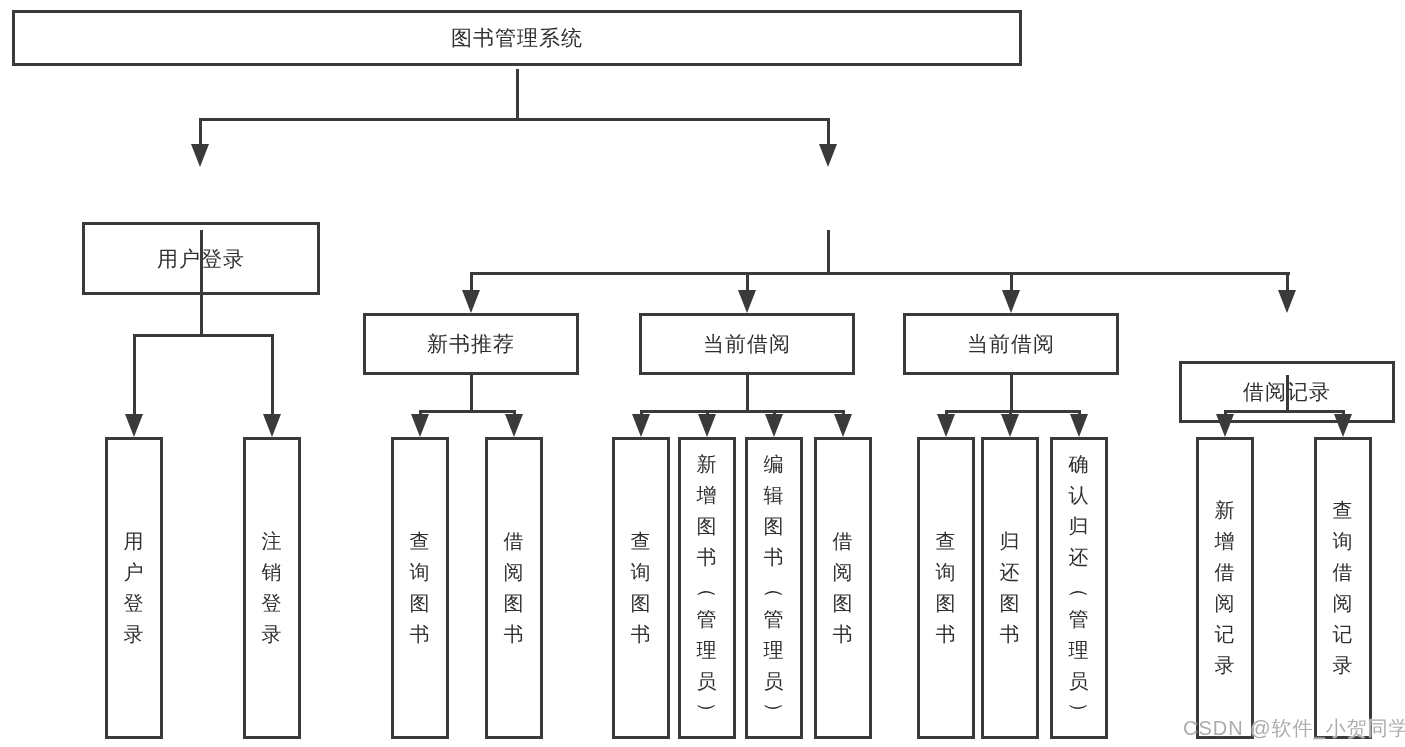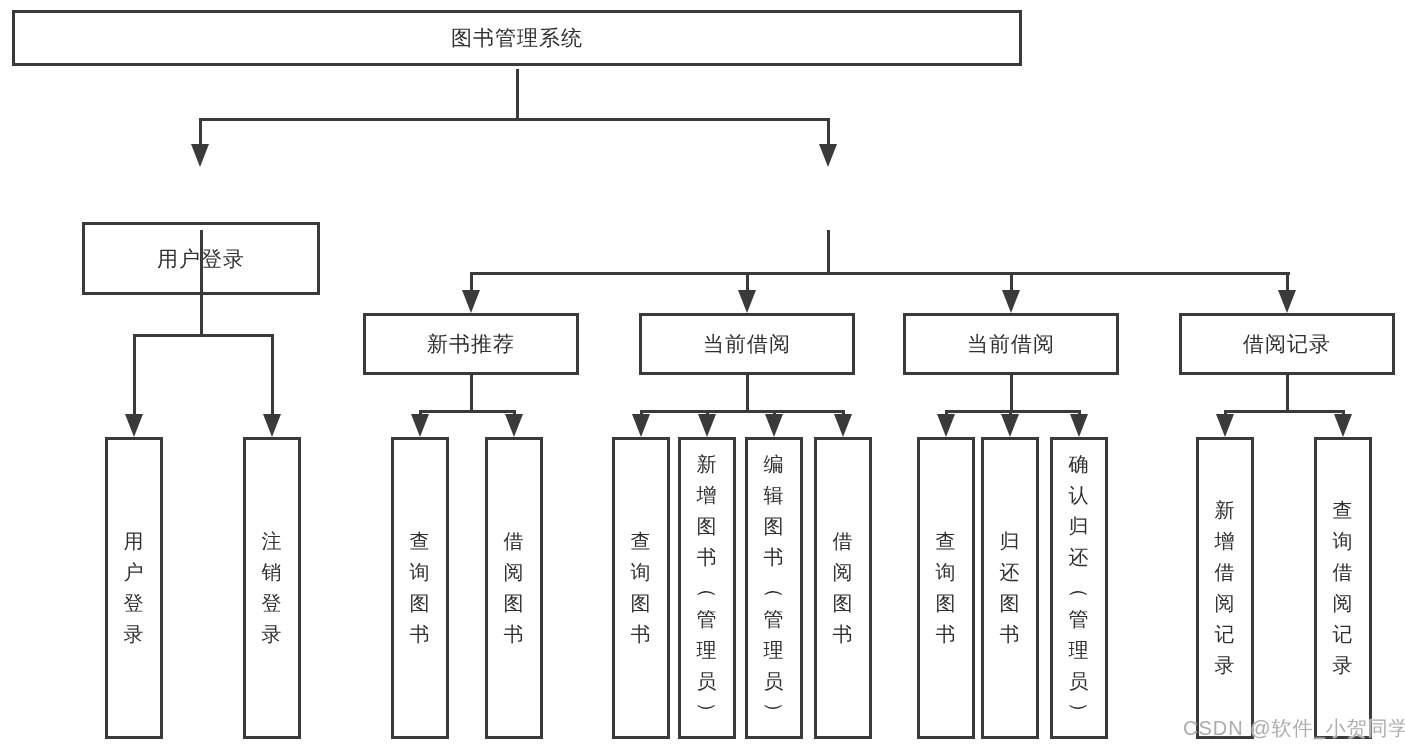--- a/index.html
+++ b/index.html
@@ -104,21 +104,21 @@
 
   <div class="node lvl3" style="left:363px;">
     <span>新书推荐</span>
   </div>
   <div class="node lvl3" style="left:639px;">
     <span>当前借阅</span>
   </div>
   <div class="node lvl3" style="left:903px;">
     <span>当前借阅</span>
   </div>
-  <div class="node lvl3" style="left:1179px;">
+  <div class="node lvl3" style="left:1179px;margin-top:48px;">
     <span>借阅记录</span>
   </div>
 
   <div class="vline" style="left:470px; top:375px; height:35px;"></div>
   <div class="hline" style="left:418.5px; top:410px; width:97px;"></div>
   <div class="vline" style="left:418.5px; top:410px; height:8px;"></div>
   <div class="arrow" style="left:411px; top:414px;"></div>
   <div class="vline" style="left:512.5px; top:410px; height:8px;"></div>
   <div class="arrow" style="left:505px; top:414px;"></div>
 

